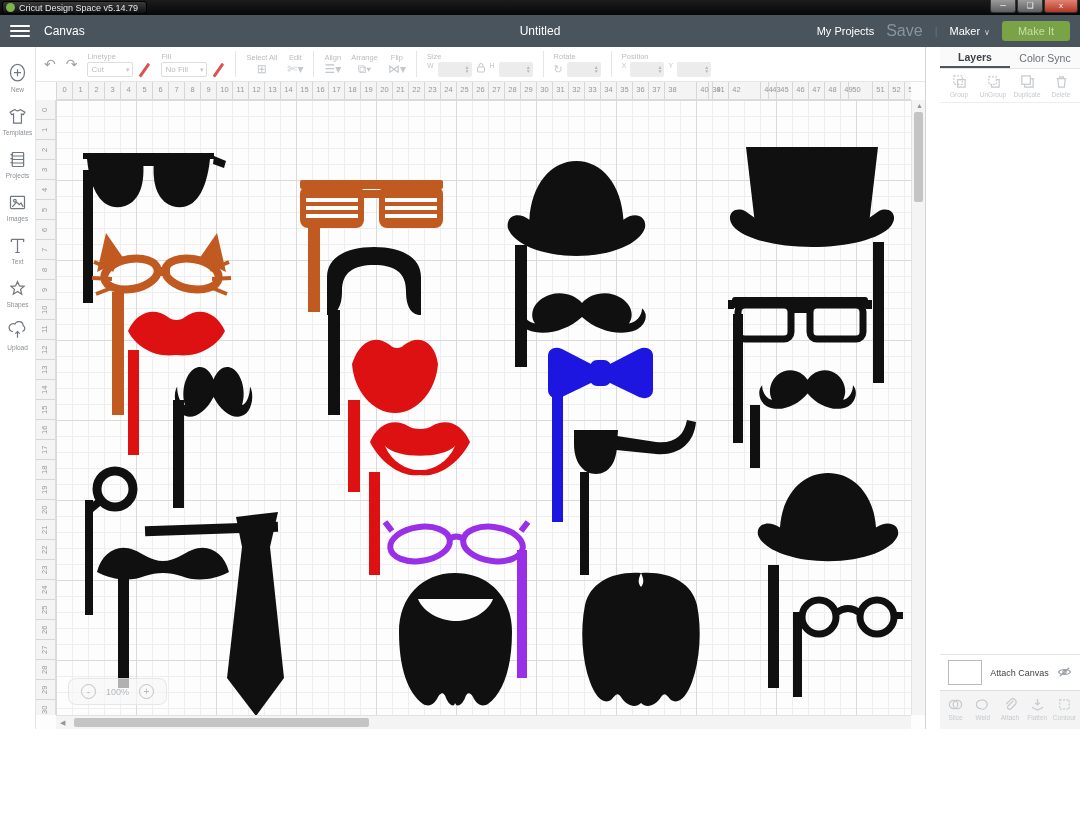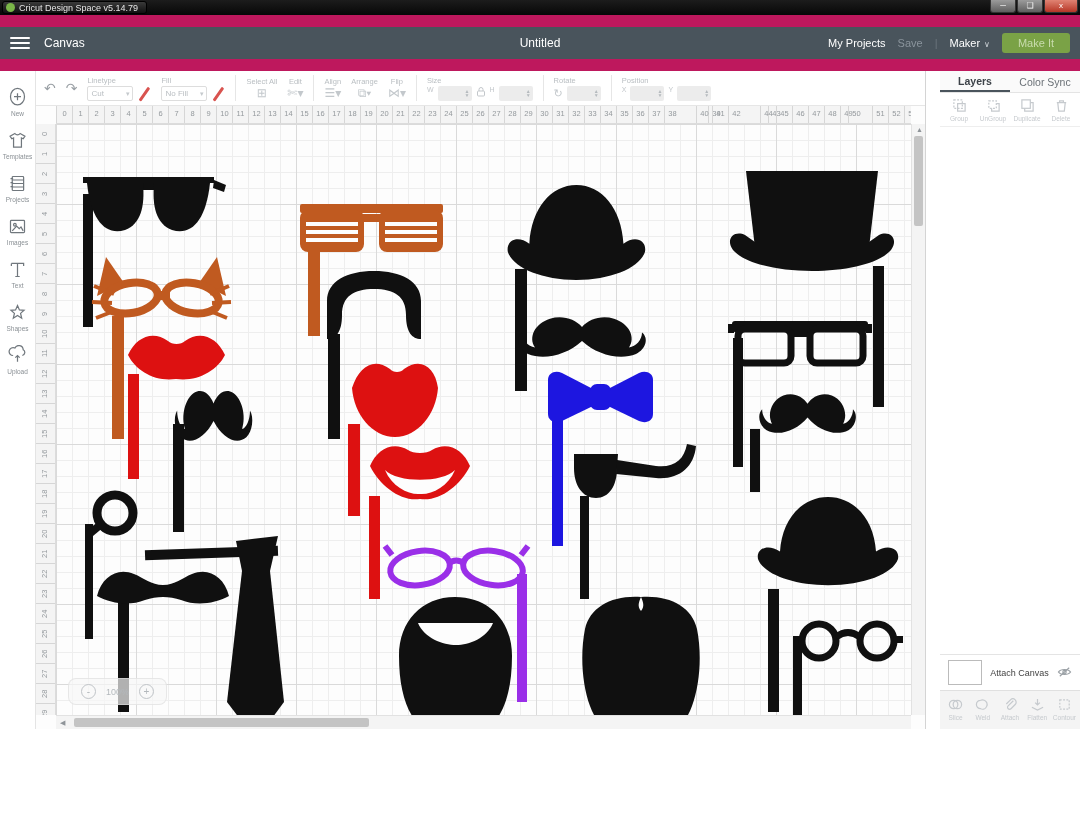--- a/index.html
+++ b/index.html
@@ -1,17 +1,17 @@
 <!DOCTYPE html>
 <html style="--c-black: #101010; --c-orange: #c05a20; --c-red: #dd1111; --c-blue: #1d16e0; --c-purple: #9a2fe8; --c-make-it-green: #7aa246; --c-pen-red: #d9534f; --c-header-bg: #49545c;"><head>
 <meta charset="utf-8">
 <style>
   * { margin:0; padding:0; box-sizing:border-box; }
   html,body { width:1080px; height:815px; overflow:hidden; font-family:"Liberation Sans",sans-serif; }
-  #app { width:1080px; height:729px; display:flex; flex-direction:column; background:#be185d; position:relative;gap:12px; }
+  #app { width:1080px; height:729px; display:flex; flex-direction:column; background:#a16207; position:relative; }
 
   
   .titlebar { height:15px; background:linear-gradient(#1c1c1c,#070707); display:flex; align-items:center; justify-content:space-between; padding:0 2px; }
   .title-left { display:flex; align-items:center; gap:4px; height:13px; padding:0 8px 0 3px; background:linear-gradient(#3a3a3a,#101010); border-radius:3px; border:1px solid #000; }
   .app-logo { width:9px; height:9px; border-radius:50%; background:#7ab648; display:inline-block; }
   .title-text { color:#e6e6e6; font-size:9px; white-space:nowrap; }
   .win-controls { display:flex; gap:1px; align-self:flex-start; }
   .win-btn { width:26px; height:13px; font-size:8px; line-height:12px; text-align:center; color:#fff; background:linear-gradient(#9b9b9b,#5f5f5f); border:1px solid #333; border-top:none; border-radius:0 0 3px 3px; }
   .win-btn.close { width:34px; background:linear-gradient(#e08373,#b63626); }
 
@@ -20,21 +20,21 @@
   .menu-item { font-size:10px; color:#444; }
 
   
   .header { height:32px; background:#49545c; display:flex; align-items:center; position:relative; padding:0 10px; }
   .hamburger { width:20px; display:flex; flex-direction:column; gap:3px; margin-right:14px; cursor:pointer; }
   .hamburger span { height:2px; background:#fff; border-radius:1px; }
   .hd-canvas { color:#fff; font-size:12px; }
   .hd-title { position:absolute; left:50%; transform:translateX(-50%); color:#fff; font-size:12px; }
   .hd-right { margin-left:auto; display:flex; align-items:center; gap:12px; }
   .hd-link { color:#fff; font-size:11px; }
-  .hd-save { color:#8a949c; font-size:11px; }
+  .hd-save { color:#8a949c; font-size:16px; }
   .hd-sep { color:#6a747c; font-size:11px; }
   .hd-machine { color:#fff; font-size:11px; display:flex; align-items:center; gap:4px; }
   .caret-down::after { content:"\2228"; font-size:8px; color:#cfd5d9; }
   .make-it-btn { background:var(--c-make-it-green,#7aa246); color:#c9dcae; font-size:11px; padding:4px 16px; border-radius:3px; border:none; }
 
   
   .body { flex:1; display:flex; min-height:0; }
   .sidebar { width:36px; background:#fff; border-right:1px solid #e4e4e4; display:flex; flex-direction:column; align-items:center; padding-top:16px; gap:13px; }
   .sb-item { display:flex; flex-direction:column; align-items:center; gap:2px; cursor:pointer; }
   .sb-item svg { width:21px; height:21px; stroke:#70777d; fill:none; stroke-width:1.4; }

